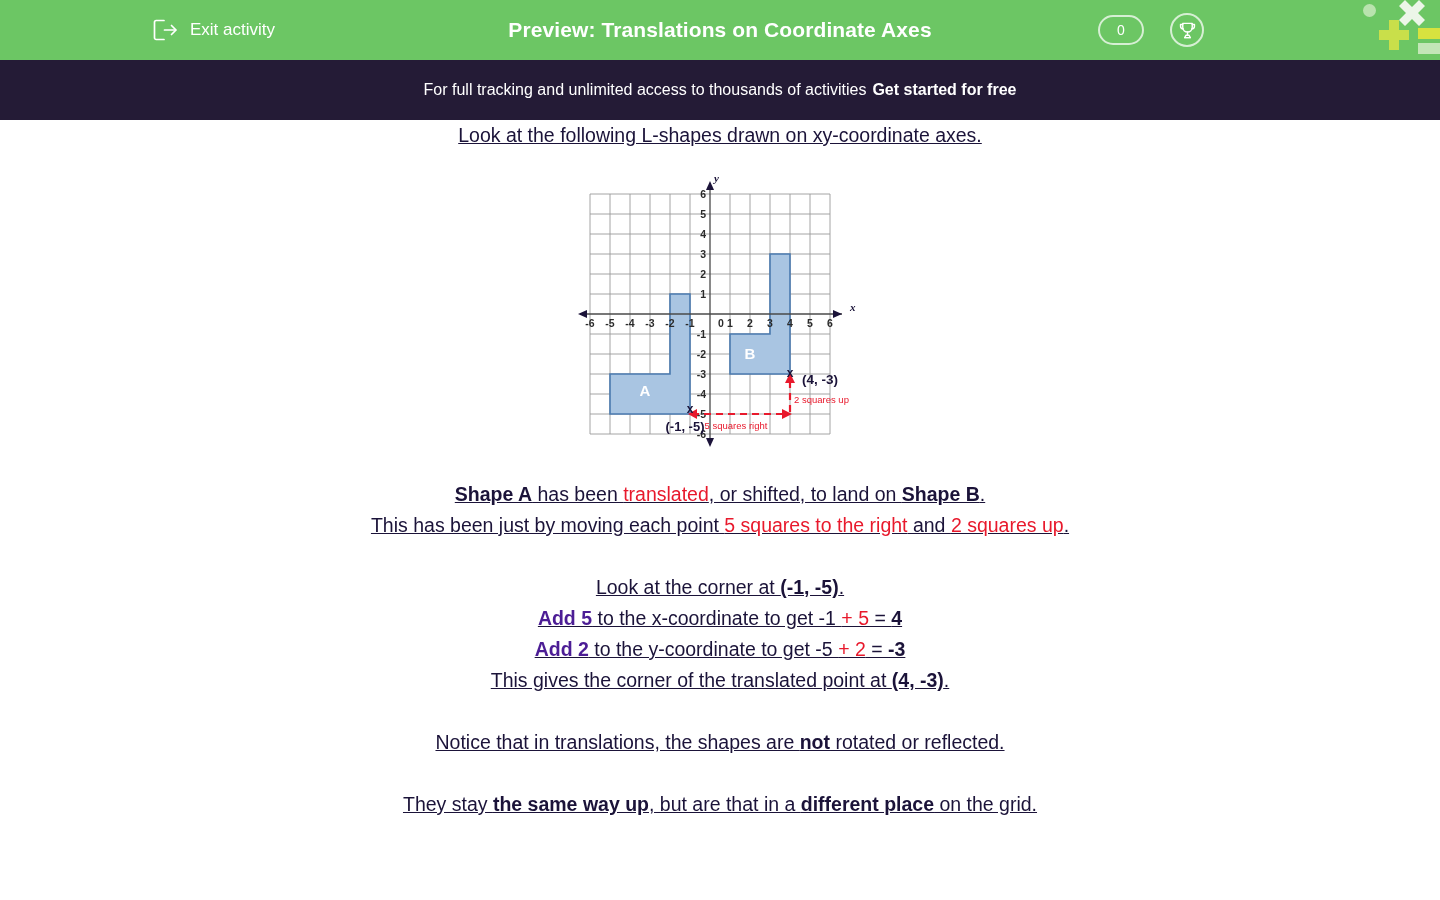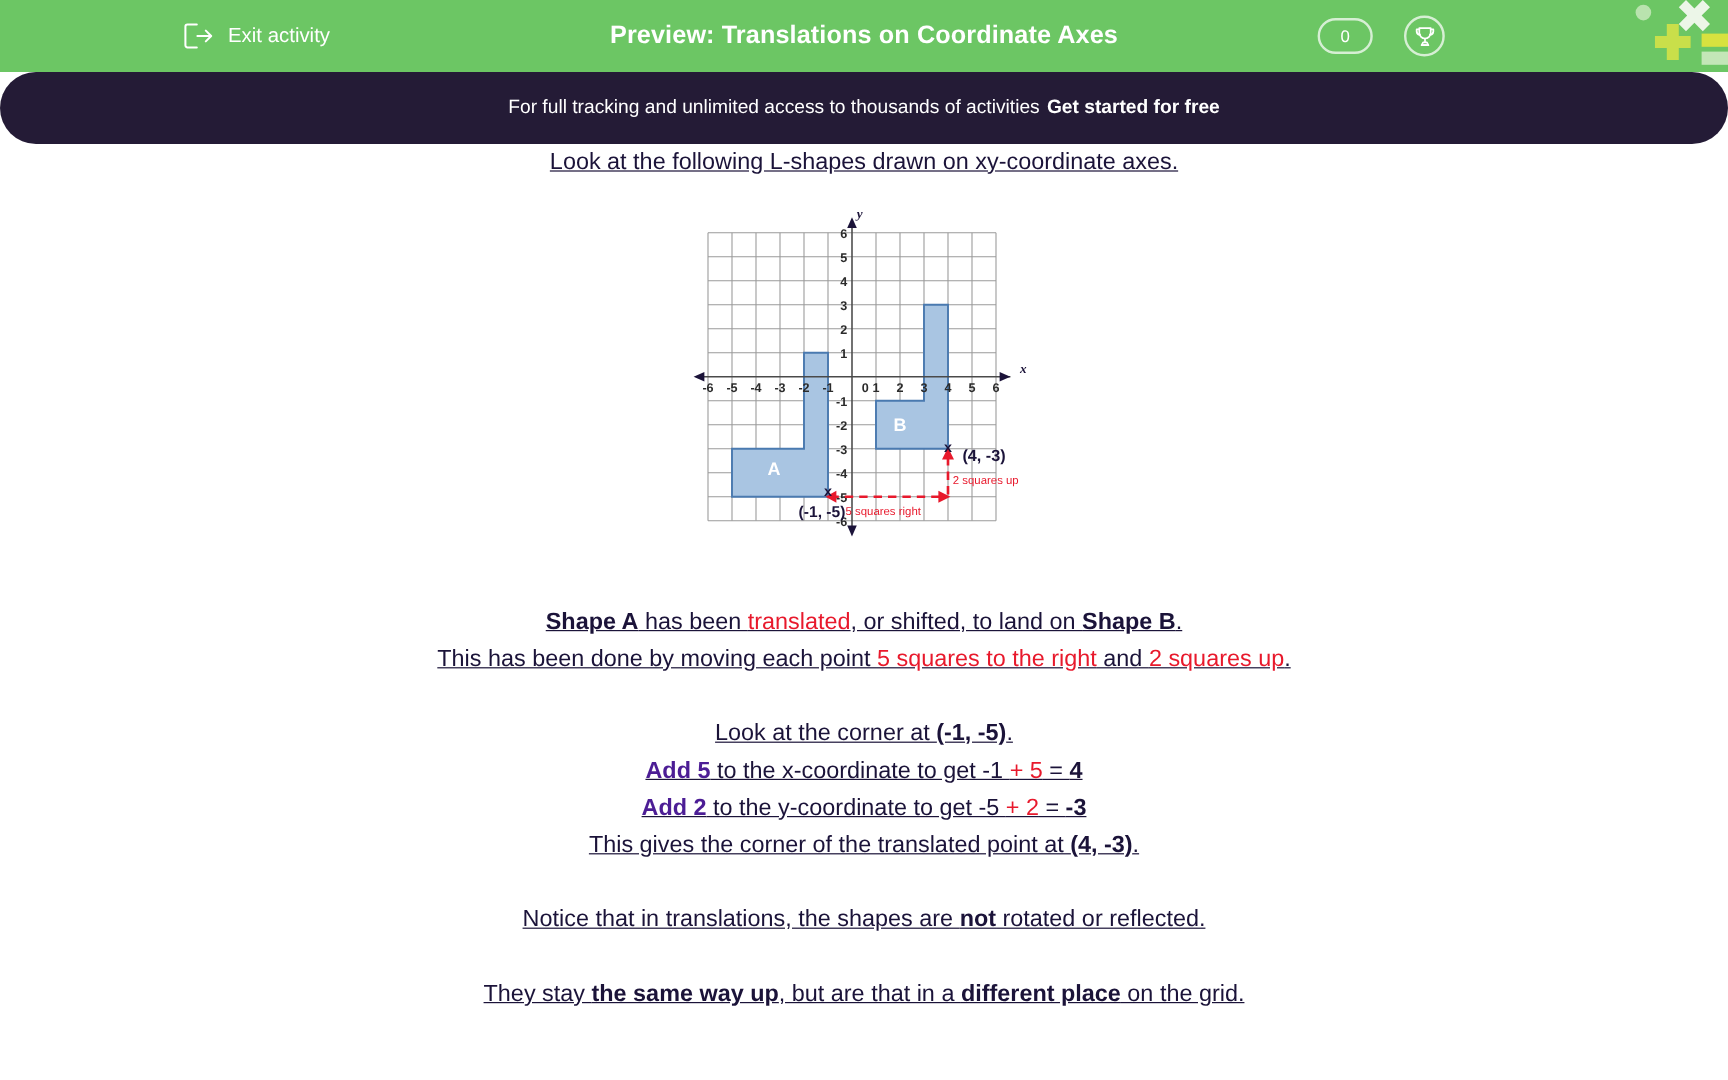--- a/index.html
+++ b/index.html
@@ -76,21 +76,20 @@
 
   
   .promo {
     height: 60px;
     background: #241b36;
     color: #ffffff;
     display: flex;
     align-items: center;
     justify-content: center;
     font-size: 16px;
-    border-radius: 30px;
   }
   .promo b { font-weight: 700; margin-left: 6px; cursor: pointer; }
 
   
   .content { color: #1b1339; text-decoration: underline; }
   .line {
     text-align: center;
     font-size: 19.5px;
     line-height: 31px;
     color: #1b1339;
@@ -264,26 +263,26 @@
 
         <text x="220" y="208" font-family="Liberation Sans, sans-serif" font-size="12" font-weight="700" fill="#1b1339" text-anchor="middle">x</text>
         <text x="232" y="215" font-family="Liberation Sans, sans-serif" font-size="13.5" font-weight="700" fill="#1b1339">(4, -3)</text>
 
         <text x="166" y="260" font-family="Liberation Sans, sans-serif" font-size="9.5" fill="#e8192c" text-anchor="middle">5 squares right</text>
         <text x="224" y="234" font-family="Liberation Sans, sans-serif" font-size="9.5" fill="#e8192c">2 squares up</text>
       </svg>
     </div>
   </div>
 
-  <div class="line" style="margin-top:44px;">
+  <div class="line" style="margin-top:20px;">
     <span class="bold">Shape A</span><span> has been </span><span class="red">translated</span><span>, or shifted, to land on </span><span class="bold">Shape B</span><span>.</span>
   </div>
 
   <div class="line">
-    <span>This has been done by moving each point </span><span class="red">5 squares to the right</span><span> and </span><span class="red">2 squares up</span><span>.</span>
+    <span>This has been just by moving each point </span><span class="red">5 squares to the right</span><span> and </span><span class="red">2 squares up</span><span>.</span>
   </div>
 
   <div class="spacer"></div>
 
   <div class="line">
     <span>Look at the corner at </span><span class="bold">(-1, -5)</span><span>.</span>
   </div>
 
   <div class="line">
     <span class="red bold">Add 5</span><span> to the x-coordinate to get -1 </span><span class="red">+ 5</span><span> = </span><span class="bold">4</span>

